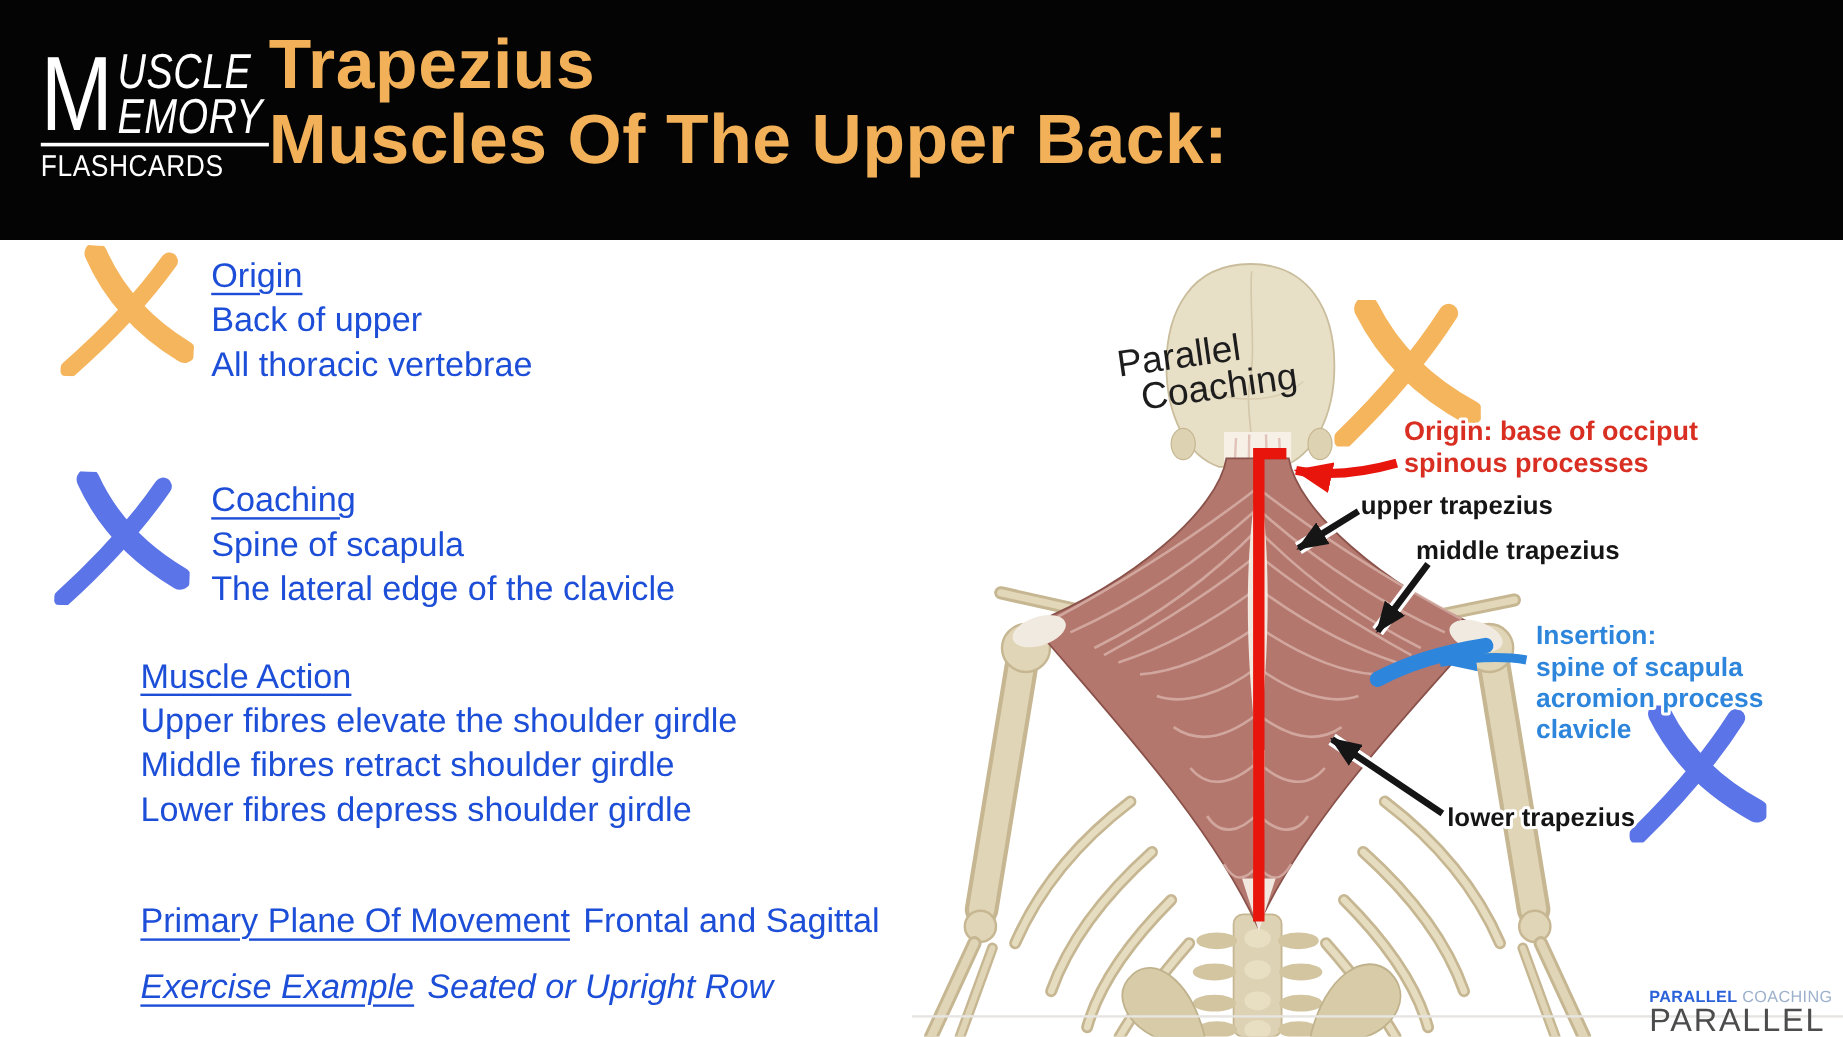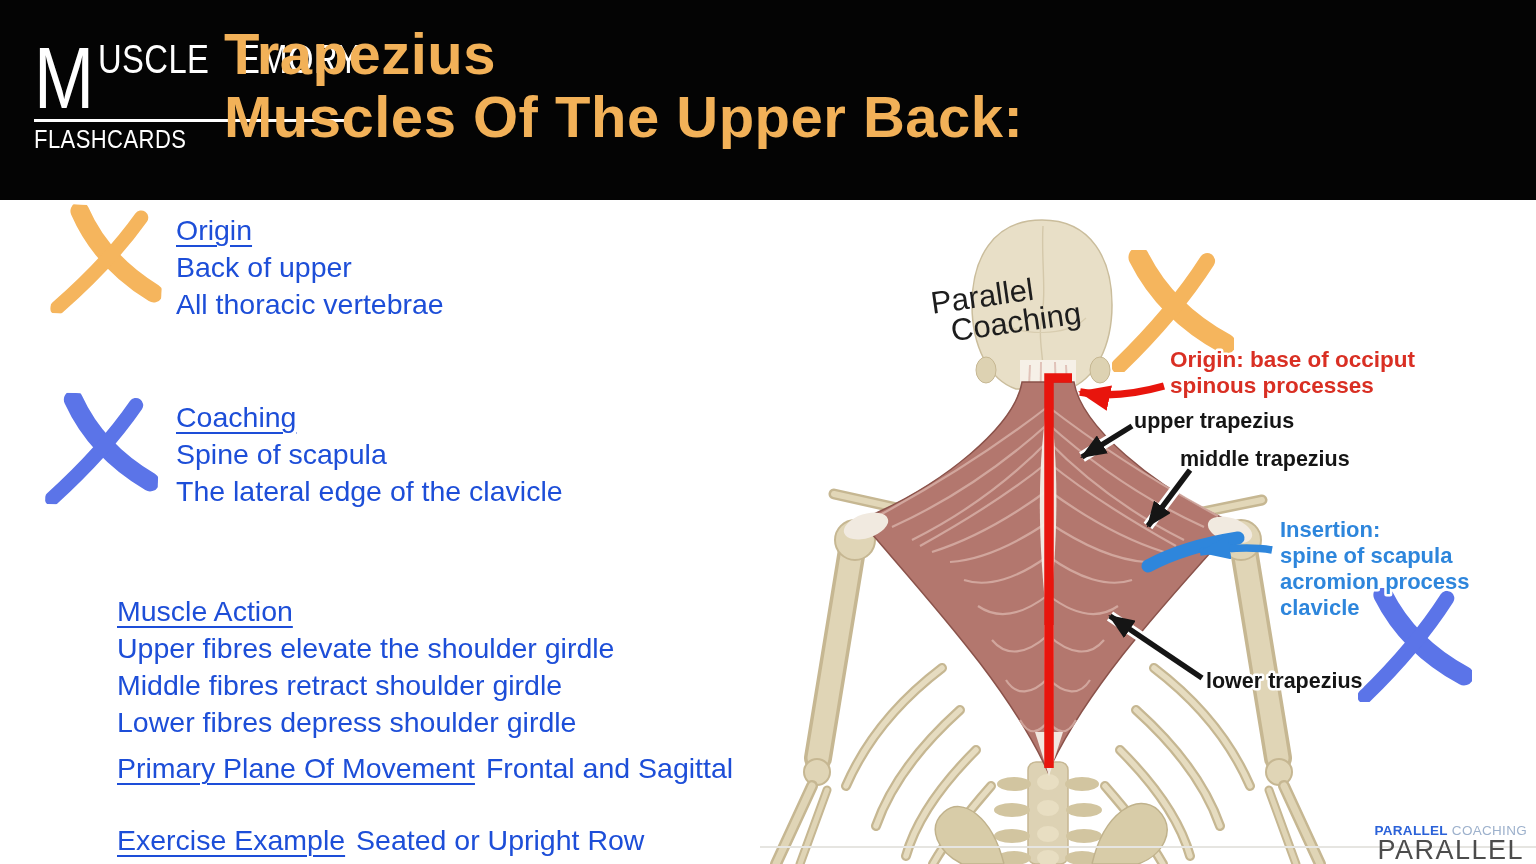--- a/index.html
+++ b/index.html
@@ -5,42 +5,42 @@
   html,body{margin:0;padding:0;}
   body{
     width:1536px;height:864px;position:relative;overflow:hidden;
     background:#ffffff;font-family:"Liberation Sans",sans-serif;color:#141414;
   }
   
   .header{position:absolute;left:0;top:0;width:1536px;height:200px;background:#040404;}
   .logo{position:absolute;left:34px;top:40px;color:#fff;}
   .logo-top{display:flex;align-items:flex-start;}
   .logo-m{font-size:88px;line-height:76px;font-weight:500;letter-spacing:-3px;transform:scaleX(.82);transform-origin:left top;}
-  .logo-words{display:flex;margin-left:-6px;}
+  .logo-words{display:flex;flex-direction:column;margin-left:-6px;font-style:italic;}
   .logo-w{font-size:41px;line-height:38px;font-weight:500;letter-spacing:.5px;transform:scaleX(.8);transform-origin:left;}
   .logo-flash{border-top:3px solid #fff;margin-top:3px;padding-top:3px;font-size:25px;font-weight:500;letter-spacing:.5px;transform:scaleX(.88);transform-origin:left;}
   .title{position:absolute;left:224px;top:22px;color:#F2B158;font-weight:700;font-size:58px;line-height:63px;letter-spacing:.5px;}
   
   .block{position:absolute;font-size:28.5px;line-height:37px;color:#1d4ed8;}
   .h{text-decoration:underline;text-decoration-thickness:2px;text-underline-offset:5px;}
   .val{margin-left:11px;}
   #origin-block{left:176px;top:212px;}
   #insertion-block{left:176px;top:399px;}
-  #action-block{left:117px;top:546px;margin-top:47px;}
+  #action-block{left:117px;top:546px;}
   #plane-block{left:117px;top:730px;margin-top:20px;}
-  #exercise-block{left:117px;top:822px;}
+  #exercise-block{left:117px;top:805px;font-style:italic;}
   .x-icon{position:absolute;}
   #x-origin{left:50px;top:206px;width:116px;height:110px;color:#F5B55D;transform:rotate(3deg);}
   #x-insertion{left:44px;top:394px;width:118px;height:112px;color:#5B74E8;transform:rotate(2deg);}
   
   .diagram{position:absolute;left:760px;top:200px;width:776px;height:664px;}
   .diagram svg{display:block;}
   .dlabel{font-weight:700;paint-order:stroke;stroke:#ffffff;stroke-width:5px;stroke-linejoin:round;}
   
-  .academy{position:absolute;right:9px;bottom:2px;text-align:center;line-height:15px;}
+  .academy{position:absolute;right:9px;bottom:2px;text-align:left;line-height:15px;}
   .academy .row1{font-size:13.5px;letter-spacing:.3px;}
   .academy .parallel{color:#2b62d9;font-weight:700;}
   .academy .coaching{color:#9db1cc;font-weight:400;margin-left:4px;}
   .academy .name{font-size:27px;color:#4c4c4c;letter-spacing:1.5px;line-height:24px;font-weight:400;}
 </style>
 </head>
 <body>
 
 <svg width="0" height="0" style="position:absolute" aria-hidden="true">
   <defs>

